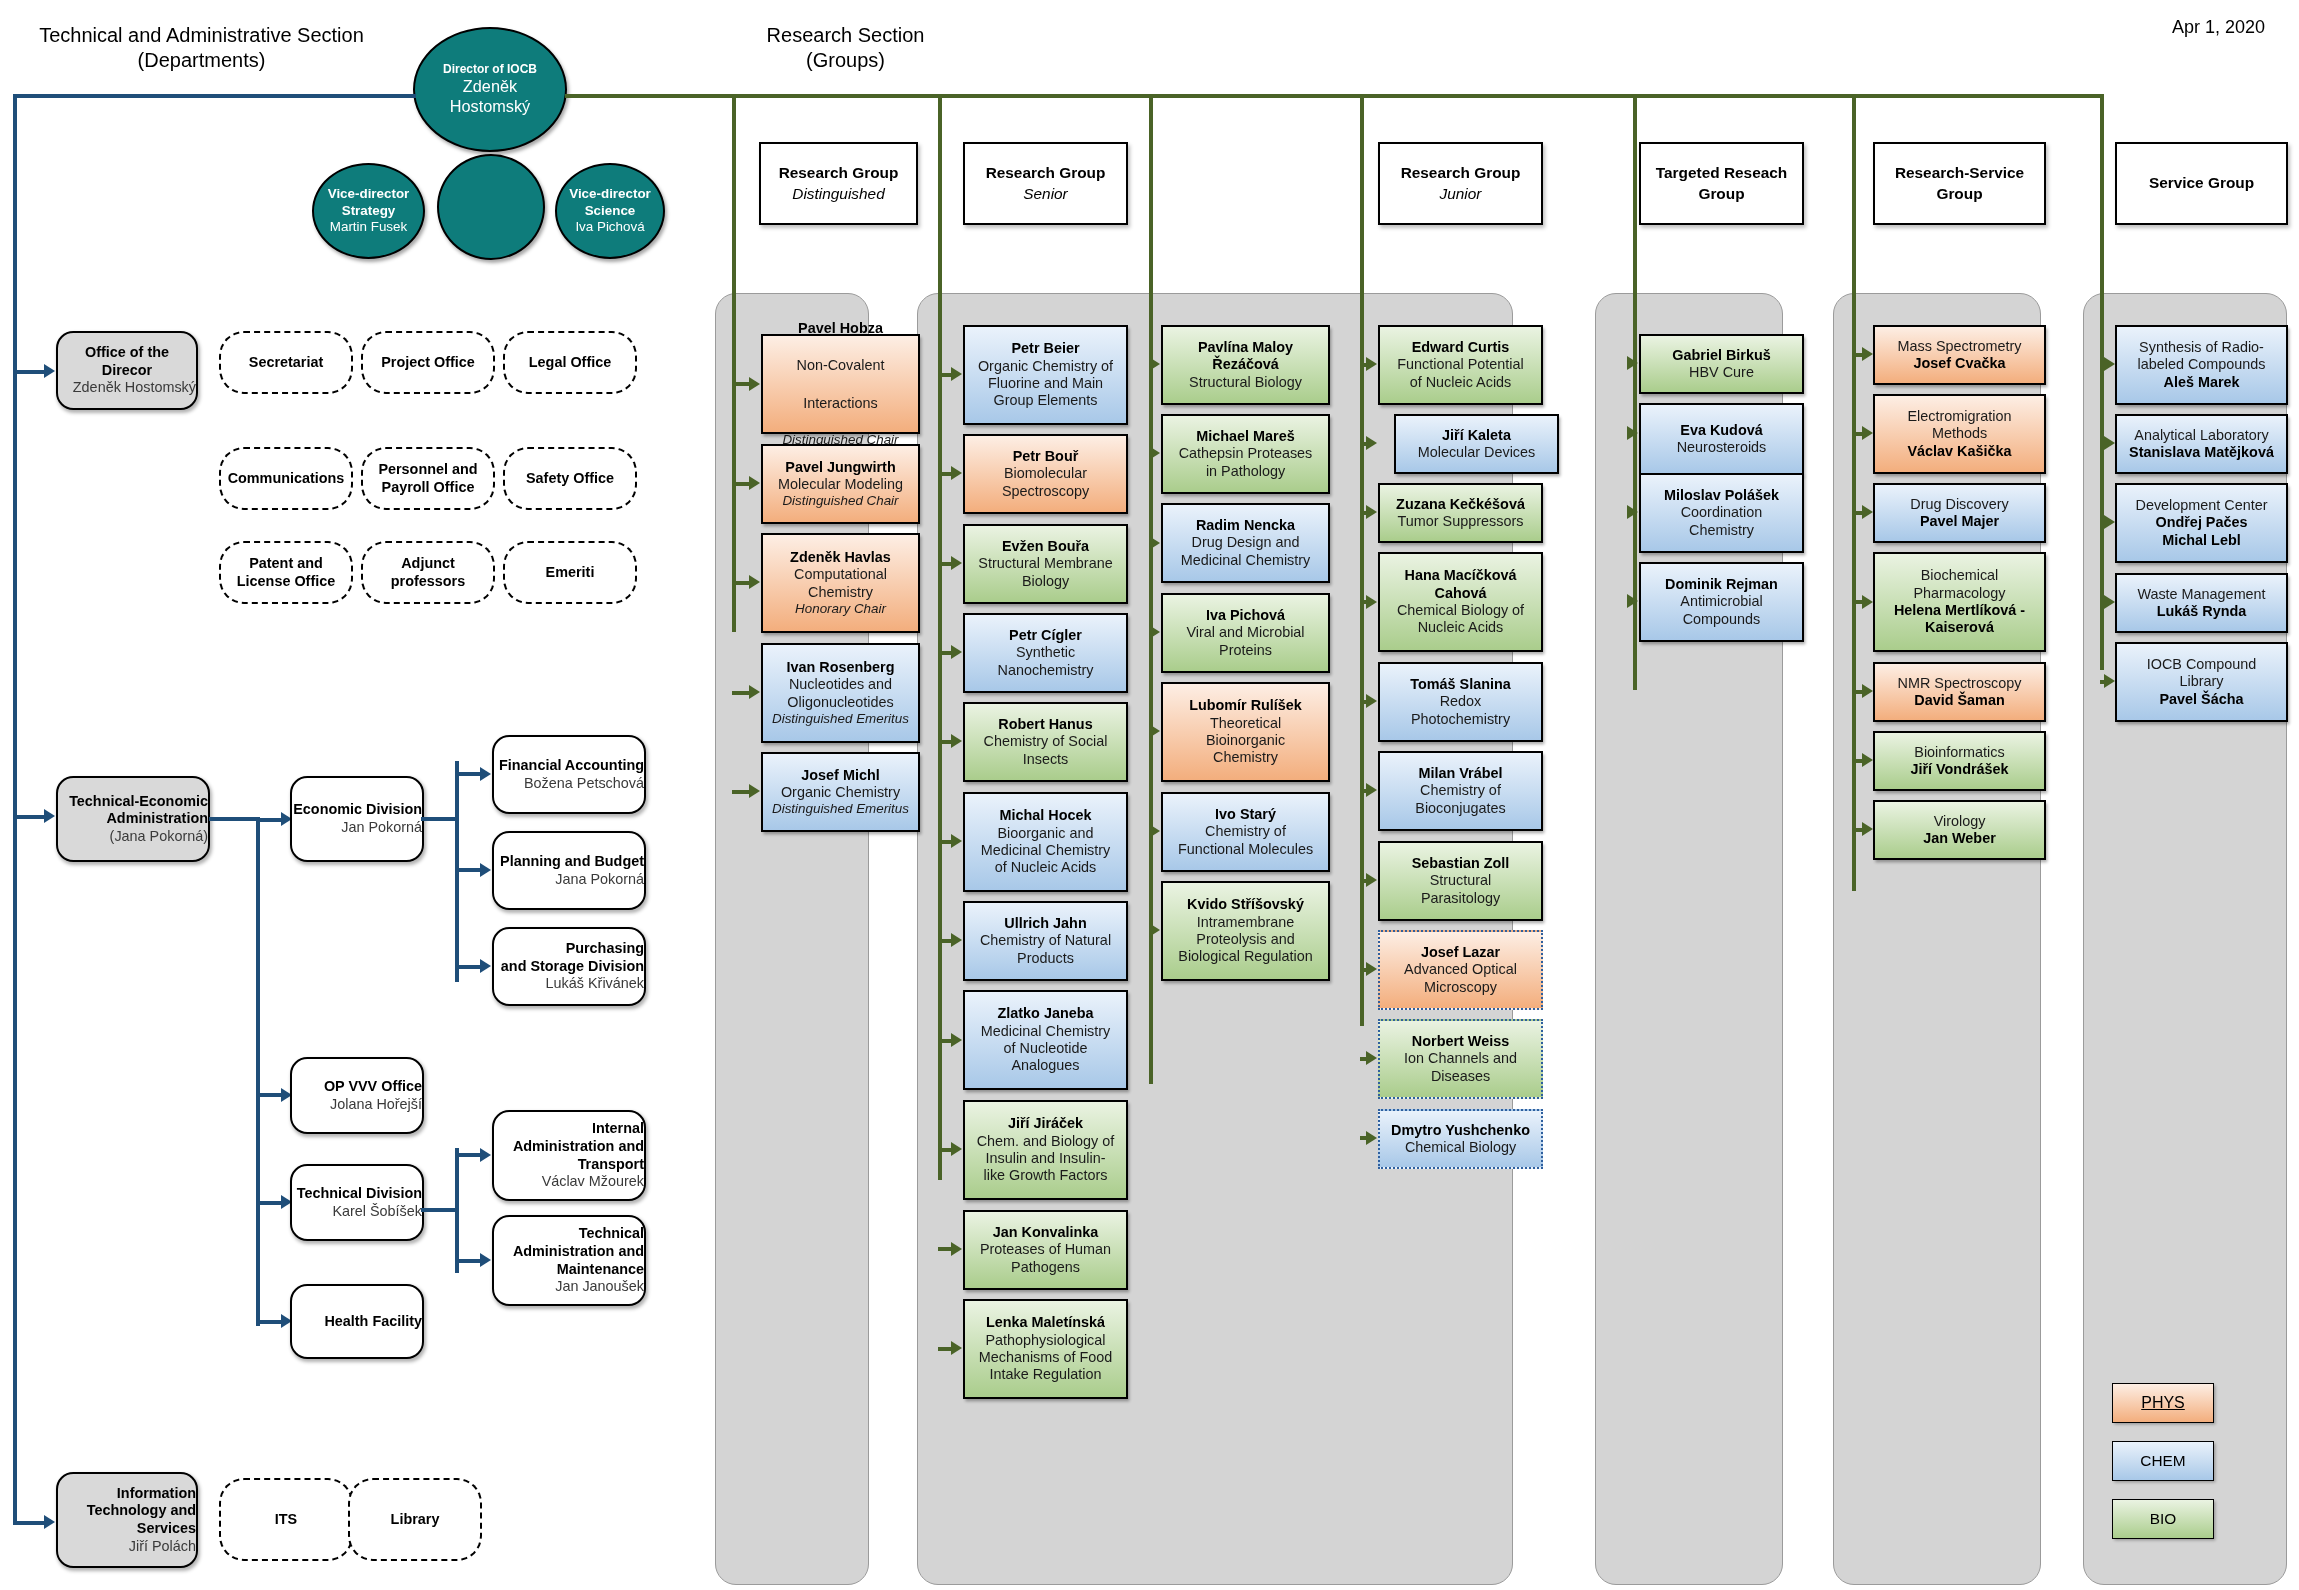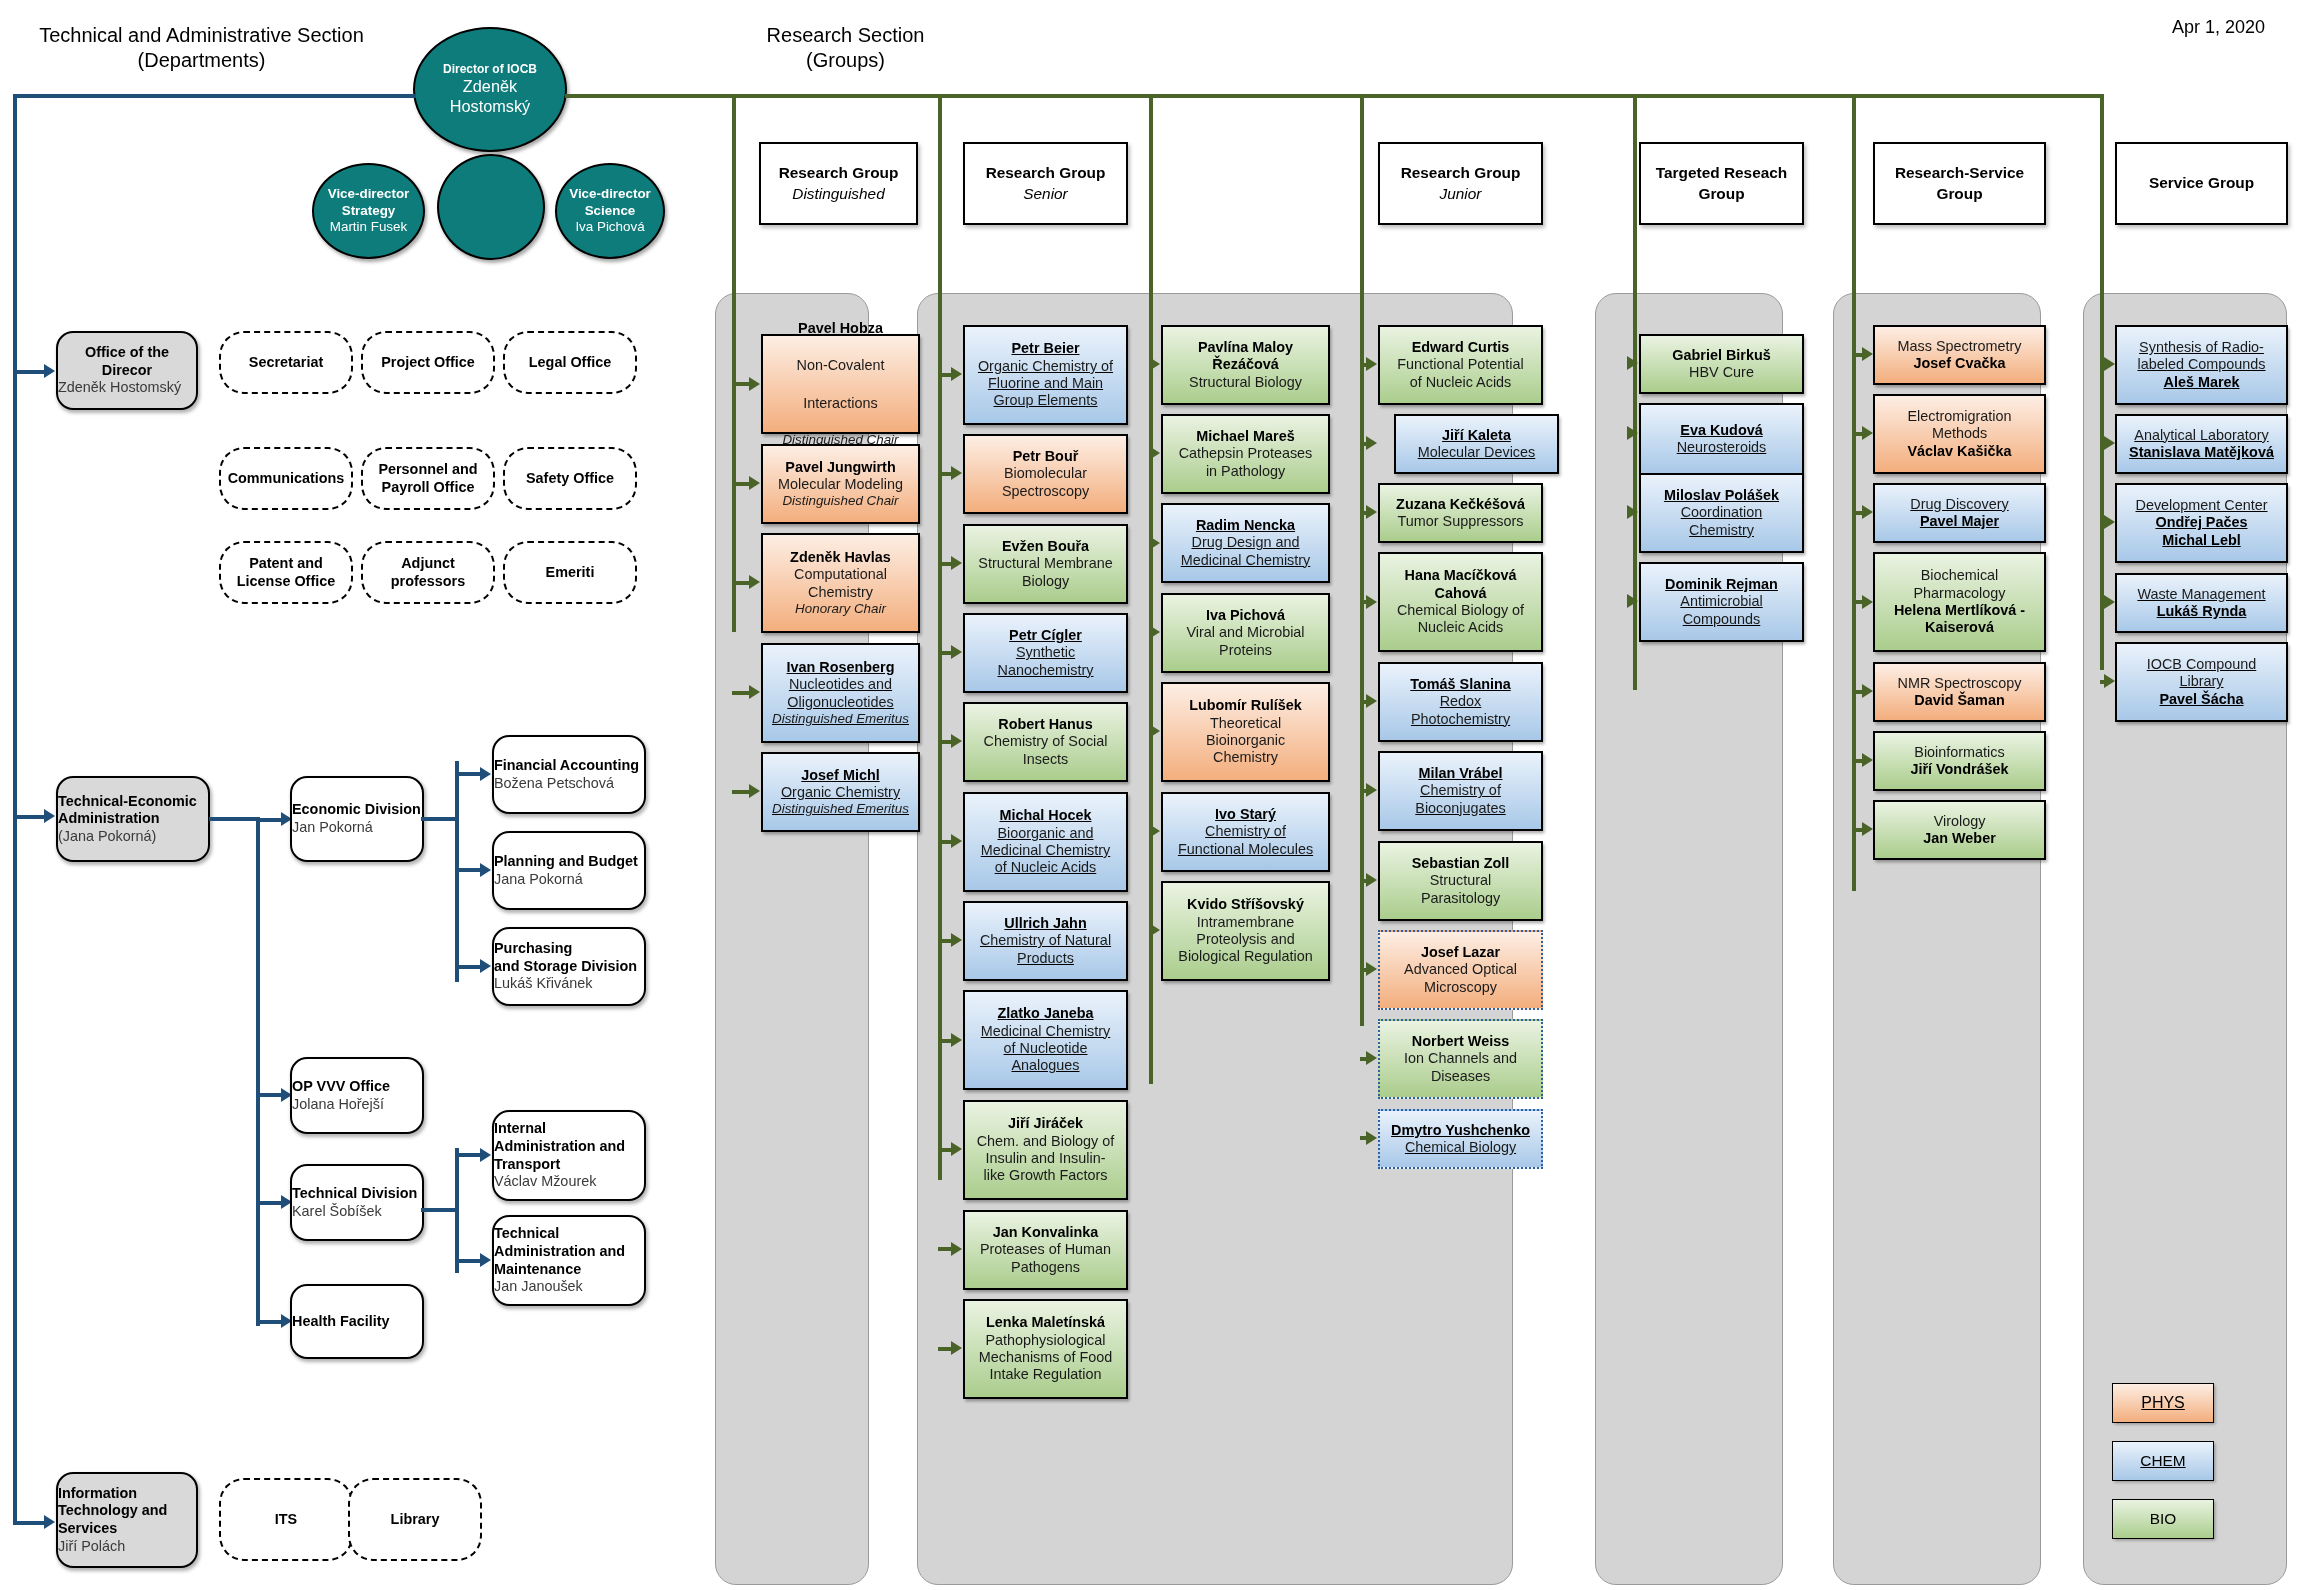--- a/index.html
+++ b/index.html
@@ -64,21 +64,21 @@
   .ellipse.small .t2 { font-size: 13.4px; }
 
   
   .rnode {
     position: absolute;
     border: 2.9px solid #000;
     border-radius: 17.3px;
     background: #d9d9d9;
     display: flex;
     flex-direction: column;
-    align-items: flex-start;
+    align-items: flex-end;
     justify-content: center;
     text-align: center;
     line-height: 1.22;
     box-shadow: 1.9px 2.9px 3.8px rgba(0,0,0,.3);
   }
   .rnode .t1 { font-weight: bold; font-size: 14.4px; color: #000; }
   .rnode .t2 { font-size: 14.4px; color: #3a3a3a; }
   .rnode.white { background: #ffffff; }
 
   
@@ -128,21 +128,21 @@
     align-items: center;
     justify-content: center;
     text-align: center;
     line-height: 1.2;
     padding: 1.9px 3.8px;
     box-shadow: 1.9px 2.9px 2.9px rgba(0,0,0,.32);
   }
   .card .n  { font-weight: bold; font-size: 14.4px; color: #000; }
   .card .d  { font-size: 14.4px; color: #1a1a1a; }
   .card .r  { font-style: italic; font-size: 13.4px; color: #1a1a1a; }
-  .card.chem { background: linear-gradient(180deg,#eaf2fb 0%, #a8c8e8 100%); text-decoration: underline; }
+  .card.chem { background: linear-gradient(180deg,#eaf2fb 0%, #a8c8e8 100%); }
   .card.bio  { background: linear-gradient(180deg,#eaf3e2 0%, #aacd8c 100%); }
   .card.phys { background: linear-gradient(180deg,#fdeee4 0%, #f3ae7d 100%); }
   .card.dashed { border: 2.9px dotted #2e5f9e; box-shadow:none; }
 
   
   .legend-item {
     position: absolute;
     border: 1.9px solid #000;
     display: flex;
     align-items: center;

